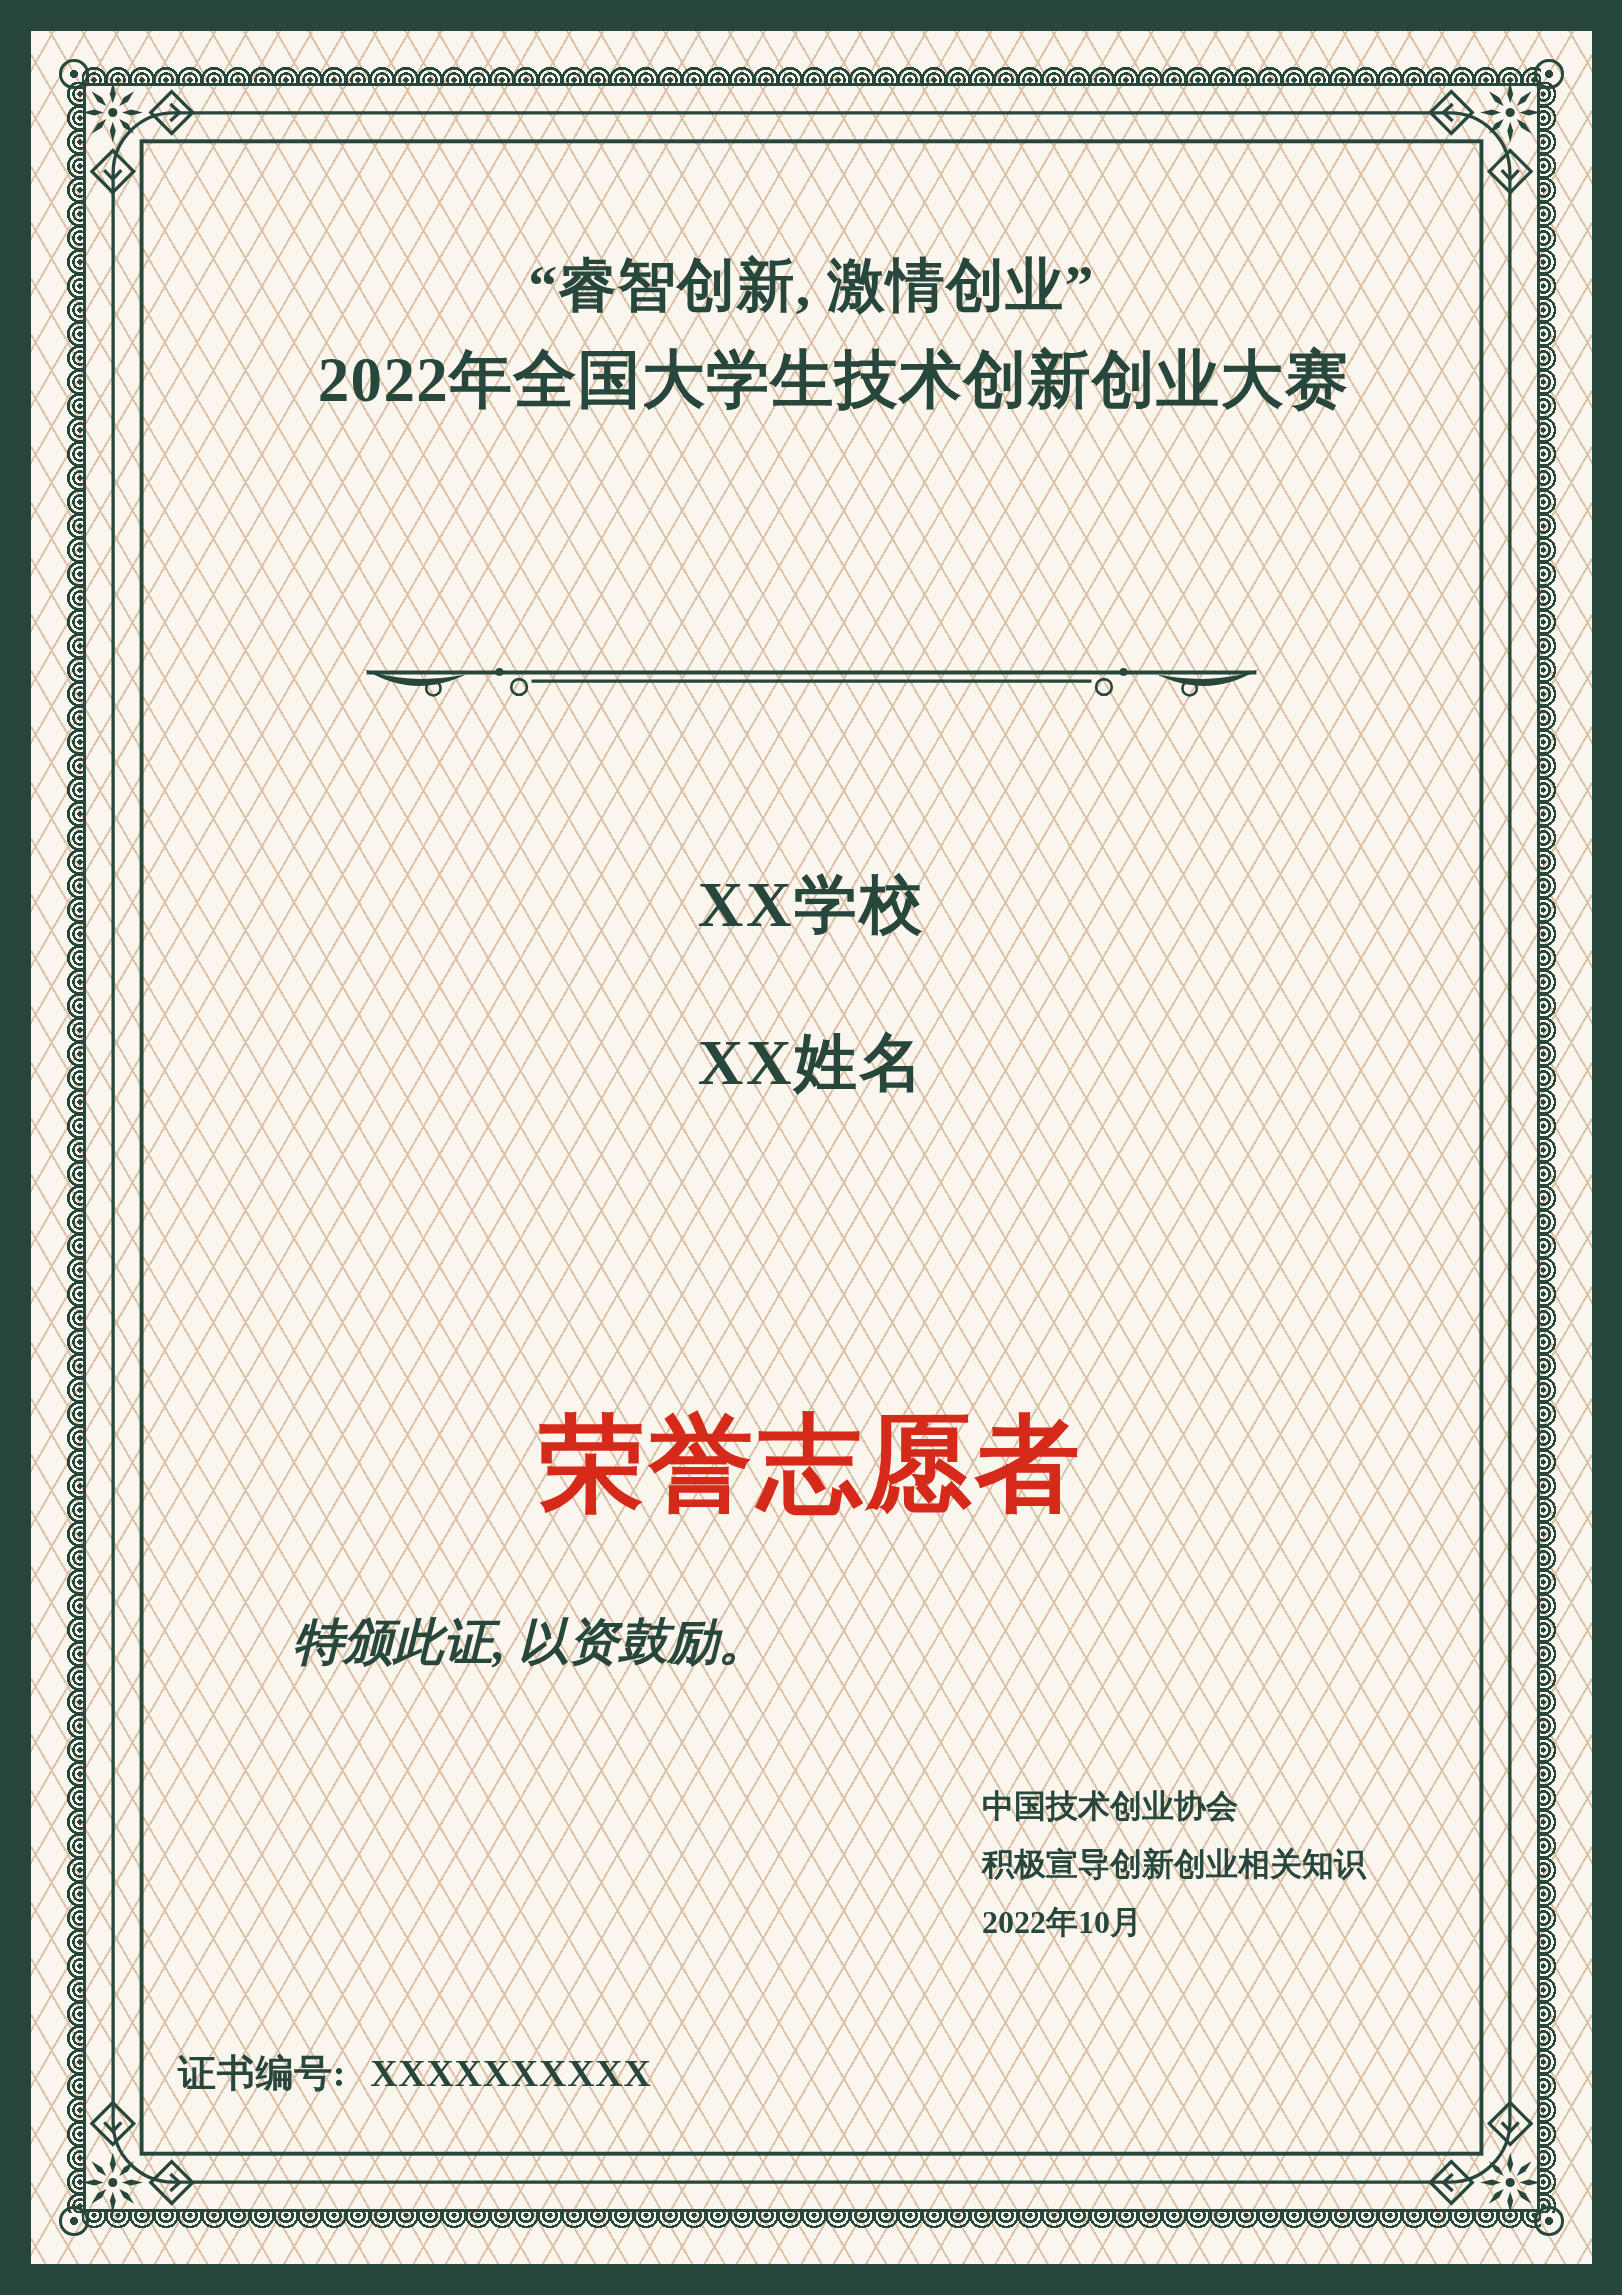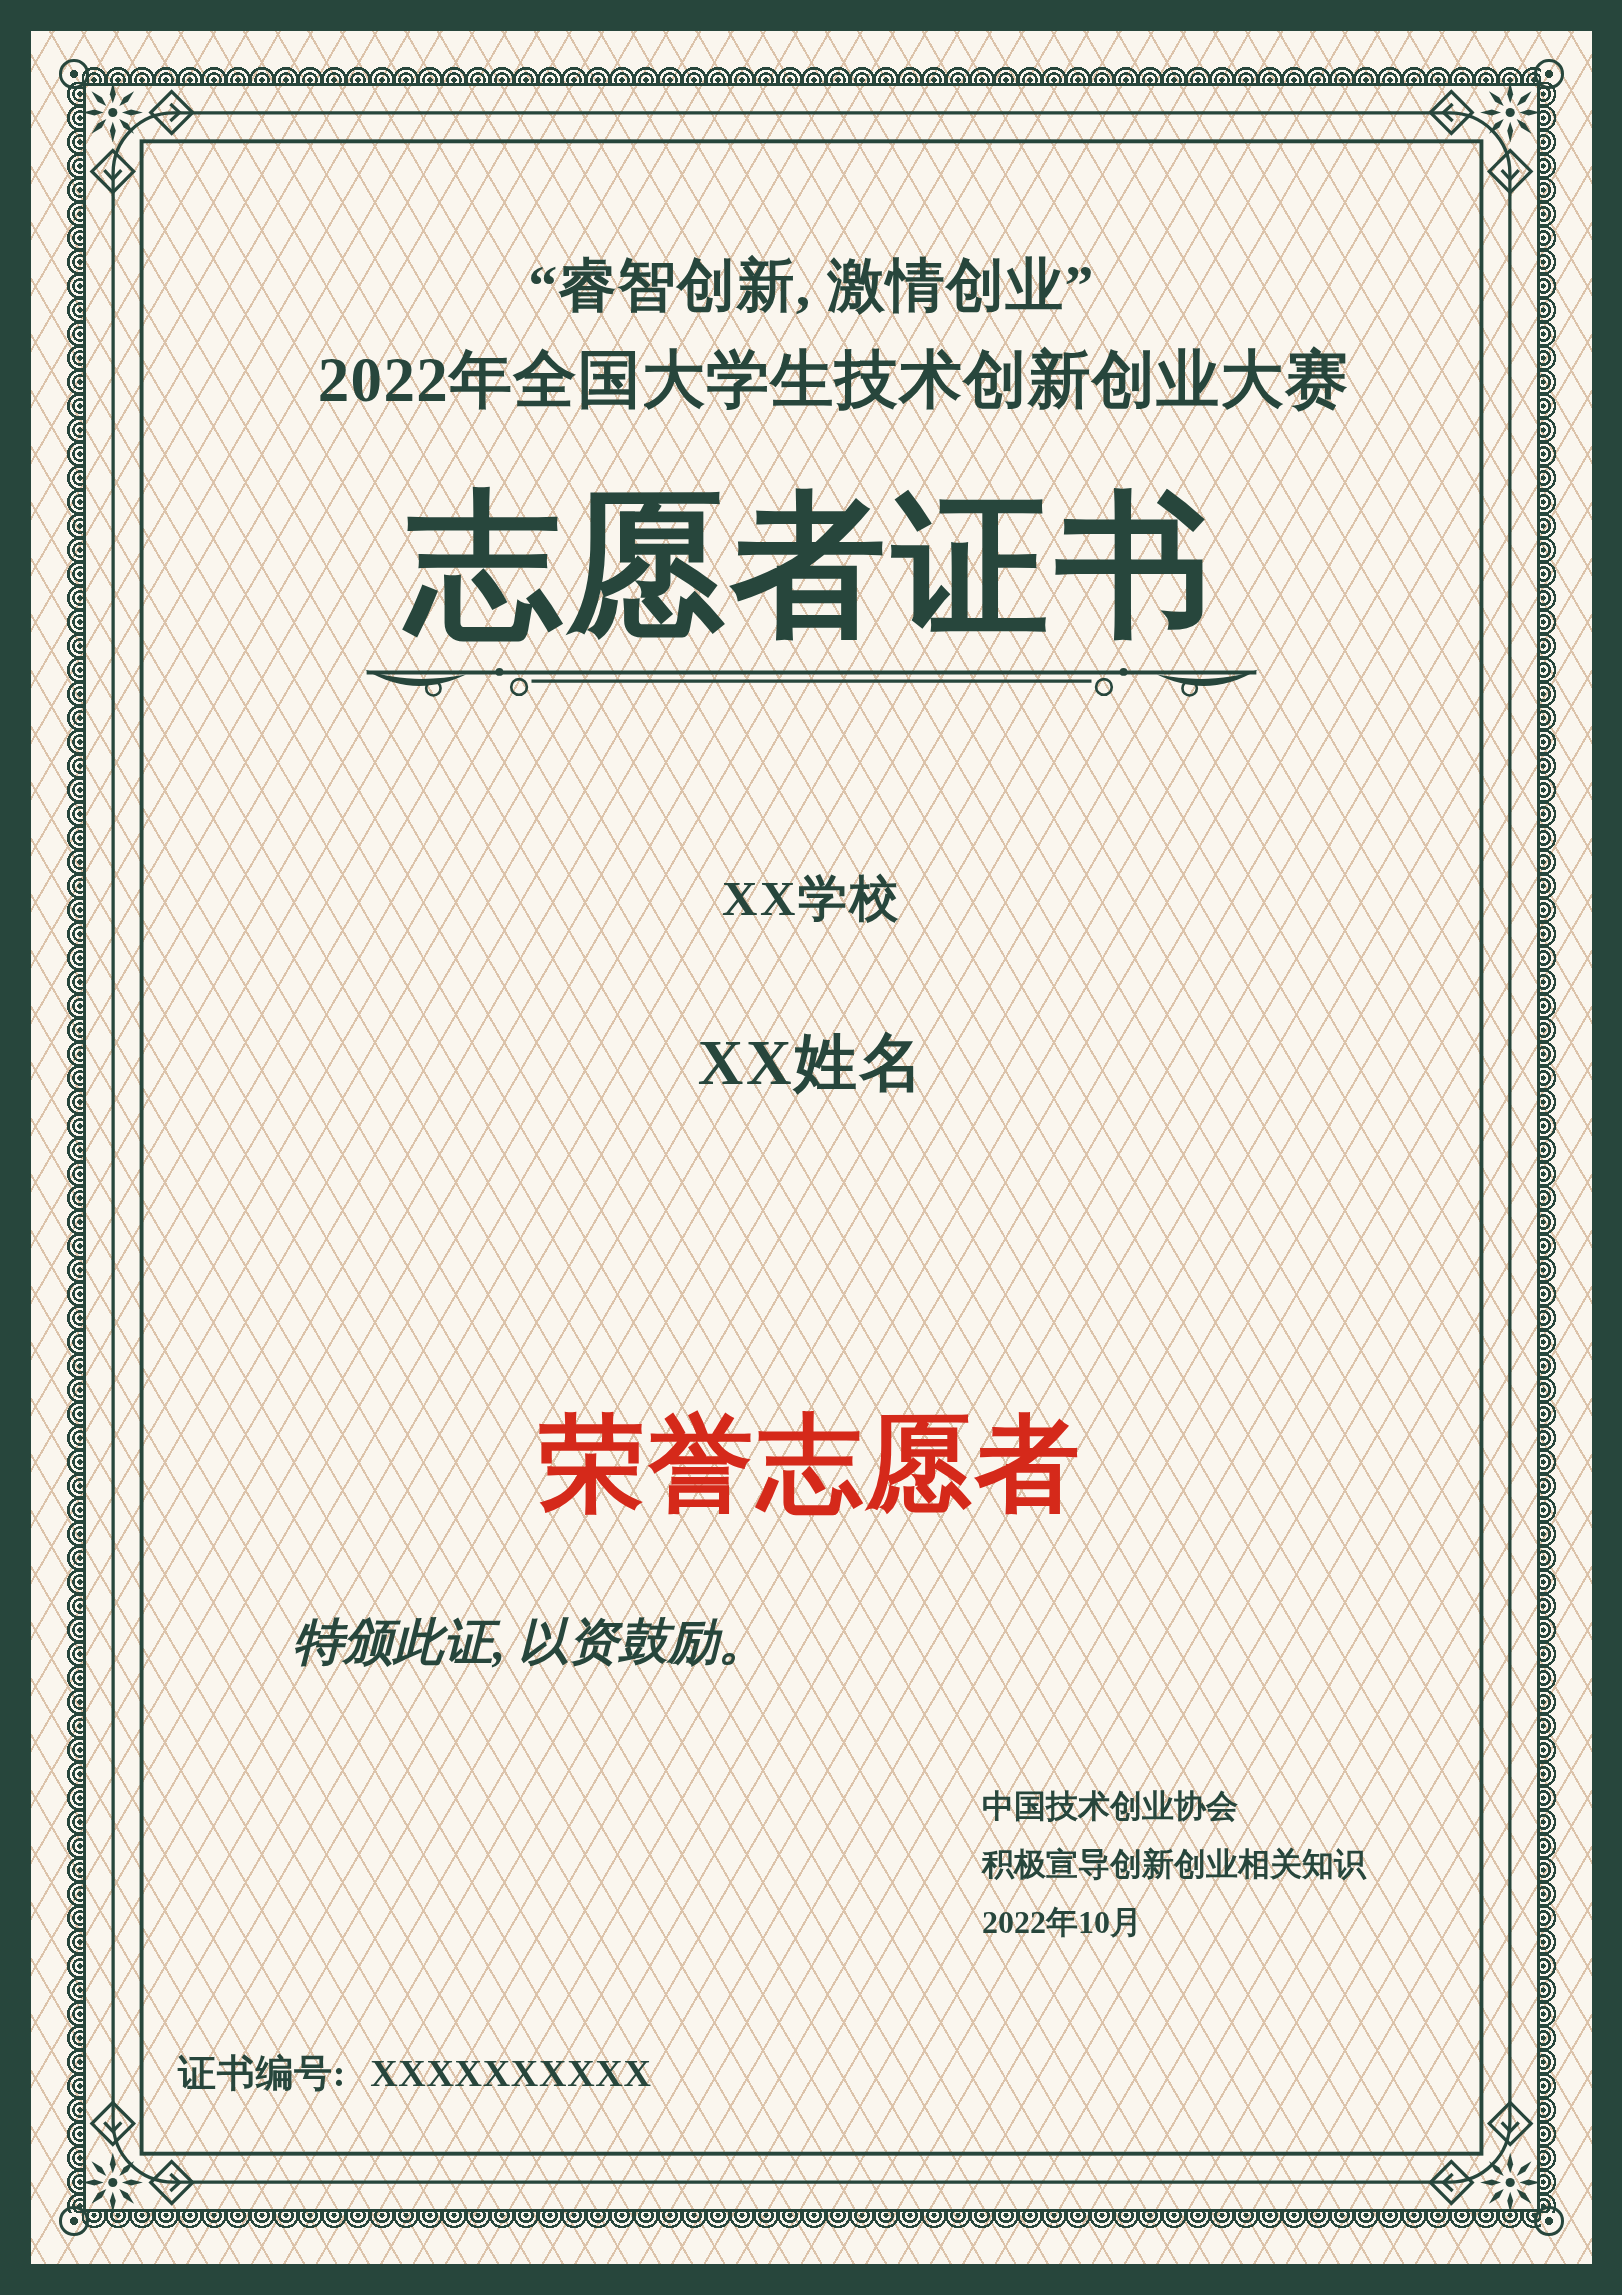--- a/index.html
+++ b/index.html
@@ -62,21 +62,21 @@
   }
   .ring-tl{left:59px;top:59px;}   .ring-tr{right:59px;top:59px;}
   .ring-bl{left:59px;bottom:59px;}.ring-br{right:59px;bottom:59px;}
   
   .ornaments{position:absolute;inset:0;width:100%;height:100%;pointer-events:none;}
   
   .txt{position:absolute;left:0;right:0;text-align:center;font-weight:bold;line-height:1;}
   .quote-line   {top:257px;font-size:58px;letter-spacing:1.3px;text-align:center;}
   .event-line   {top:349px;font-size:63px;letter-spacing:1.3px;margin-left:44px;}
   .big-title    {top:489px;font-size:156px;letter-spacing:6.5px;}
-  .school-line  {top:874px;font-size:49px;letter-spacing:2.6px;}
+  .school-line  {top:874px;font-size:63px;letter-spacing:2.6px;}
   .name-line    {top:1001px;font-size:63px;letter-spacing:2.6px;margin-top:31px;}
   .body-par{
     position:absolute;left:193px;width:1237px;top:1074px;
     font-size:48px;line-height:109px;font-weight:bold;
     text-align:justify;text-justify:inter-ideograph;
     text-indent:2em;letter-spacing:0.7px;
   }
   .award-line{top:1412px;font-size:105px;letter-spacing:3.9px;color:var(--red);}
   .closing-par{
     position:absolute;left:193px;width:1237px;top:1615px;
@@ -155,21 +155,20 @@
       <circle cx="793" cy="1050" r="12" fill="none" stroke="#27463c" stroke-width="4"></circle>
       <circle cx="763" cy="1027" r="6" fill="#27463c"></circle>
       <circle cx="1818" cy="1052" r="11" fill="none" stroke="#27463c" stroke-width="4"></circle>
       <circle cx="1687" cy="1050" r="12" fill="none" stroke="#27463c" stroke-width="4"></circle>
       <circle cx="1717" cy="1027" r="6" fill="#27463c"></circle>
     </g>
   </svg>
 
   <div class="txt quote-line">“睿智创新, 激情创业”</div>
   <div class="txt event-line">2022年全国大学生技术创新创业大赛</div>
-  <div class="txt big-title">志愿者证书</div>
 
   <div class="txt school-line">XX学校</div>
   <div class="txt name-line">XX姓名</div>
 
 
   <div class="txt award-line">荣誉志愿者</div>
 
   <div class="closing-par">特颁此证, 以资鼓励。</div>
 
   <div class="signature">

